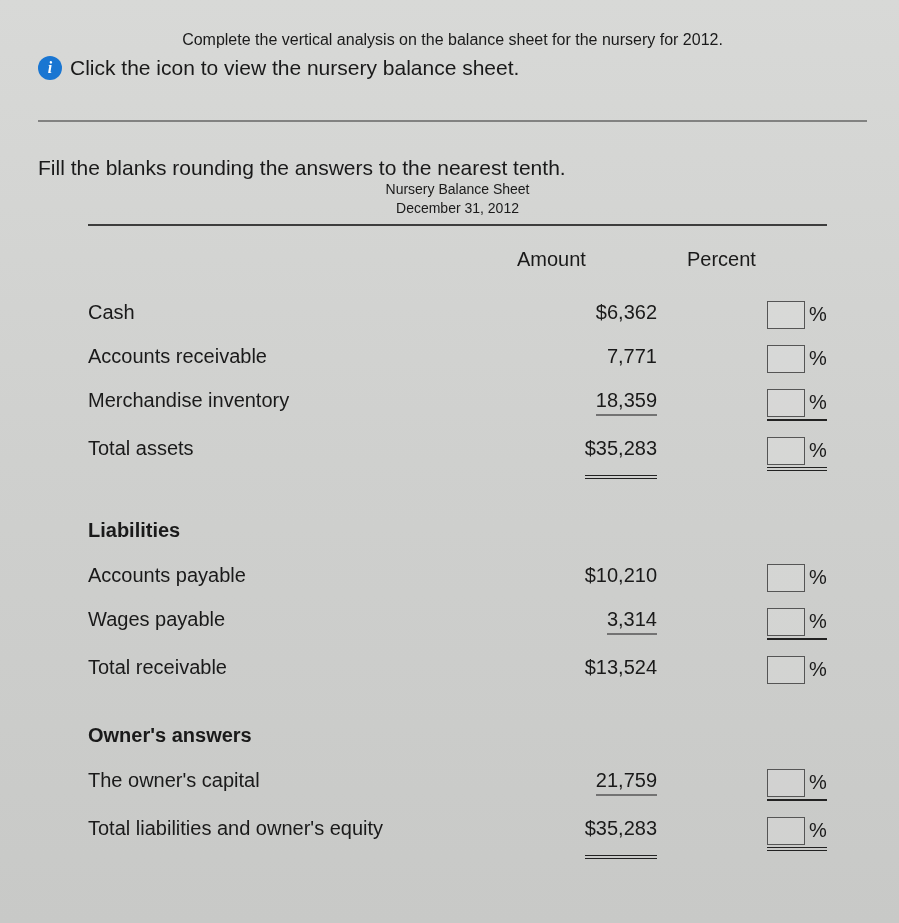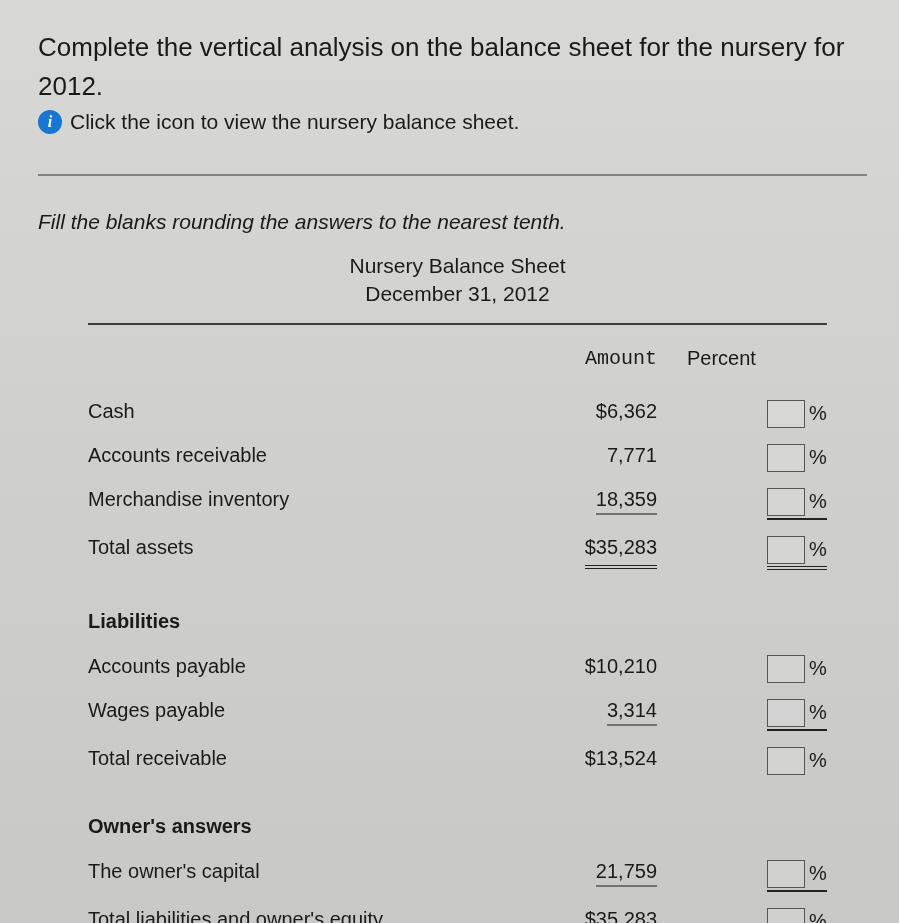--- a/index.html
+++ b/index.html
@@ -9,22 +9,23 @@
     font-family: Arial, Helvetica, sans-serif;
     background: linear-gradient(180deg, #d8d9d7 0%, #cfd0ce 50%, #c8c9c7 100%);
     width: 899px;
     height: 923px;
     color: #1a1a1a;
   }
   .frame {
     padding: 28px 32px 20px 38px;
   }
   .top-instr {
-    font-size: 26px;
+    font-size: 16px;
     line-height: 1.5;
+    text-align: center;
   }
   .info-row {
     display: flex;
     align-items: center;
     gap: 8px;
     margin-top: 4px;
     font-size: 21px;
   }
   .info-icon {
     width: 24px; height: 24px;
@@ -41,45 +42,43 @@
     cursor: pointer;
   }
   .divider {
     border: 0;
     border-top: 2px solid #4a4a4a;
     margin: 40px 0 34px 0;
     opacity: .6;
   }
   .fill-blanks {
     font-size: 21px;
-    margin-bottom: 18px;
-    font-style: italic;
   }
   .sheet {
     margin: 0 40px 0 50px;
   }
   .sheet-title {
     text-align: center;
-    font-size: 21px;
+    font-size: 14px;
     line-height: 1.35;
-    padding-bottom: 14px;
+    padding-bottom: 6px;
   }
   .title-rule {
     border: 0;
     border-top: 2px solid #222;
     margin: 0 0 14px 0;
     opacity: .85;
   }
   .hdr-row {
     display: flex;
     font-size: 20px;
     padding: 8px 0 22px 0;
   }
   .col-label { flex: 1 1 auto; }
-  .col-amt   { width: 170px; text-align: right; padding-right: 30px; font-family: Liberation Mono, monospace; }
+  .col-amt   { width: 170px; text-align: left; padding-right: 30px; }
   .col-pct   { width: 140px; text-align: left; }
   .section-head {
     font-weight: 700;
     font-size: 20px;
     padding: 10px 0 14px 0;
   }
   .row {
     display: flex;
     align-items: flex-start;
     font-size: 20px;
@@ -89,21 +88,21 @@
   .row .amt {
     width: 170px;
     text-align: right;
     padding-right: 30px;
     position: relative;
   }
   .amt .val { display: inline-block; }
   .underline1 { border-bottom: 2px solid #737373; padding-bottom: 2px; }
   .double-under {
     border-bottom: 4px double #222;
-    padding-bottom: 6px;
+    padding-bottom: 15px;
   }
   .row .pct {
     width: 140px;
     display: flex;
     align-items: center;
     justify-content: flex-end;
     gap: 4px;
   }
   .pct-box {
     width: 38px; height: 28px;

